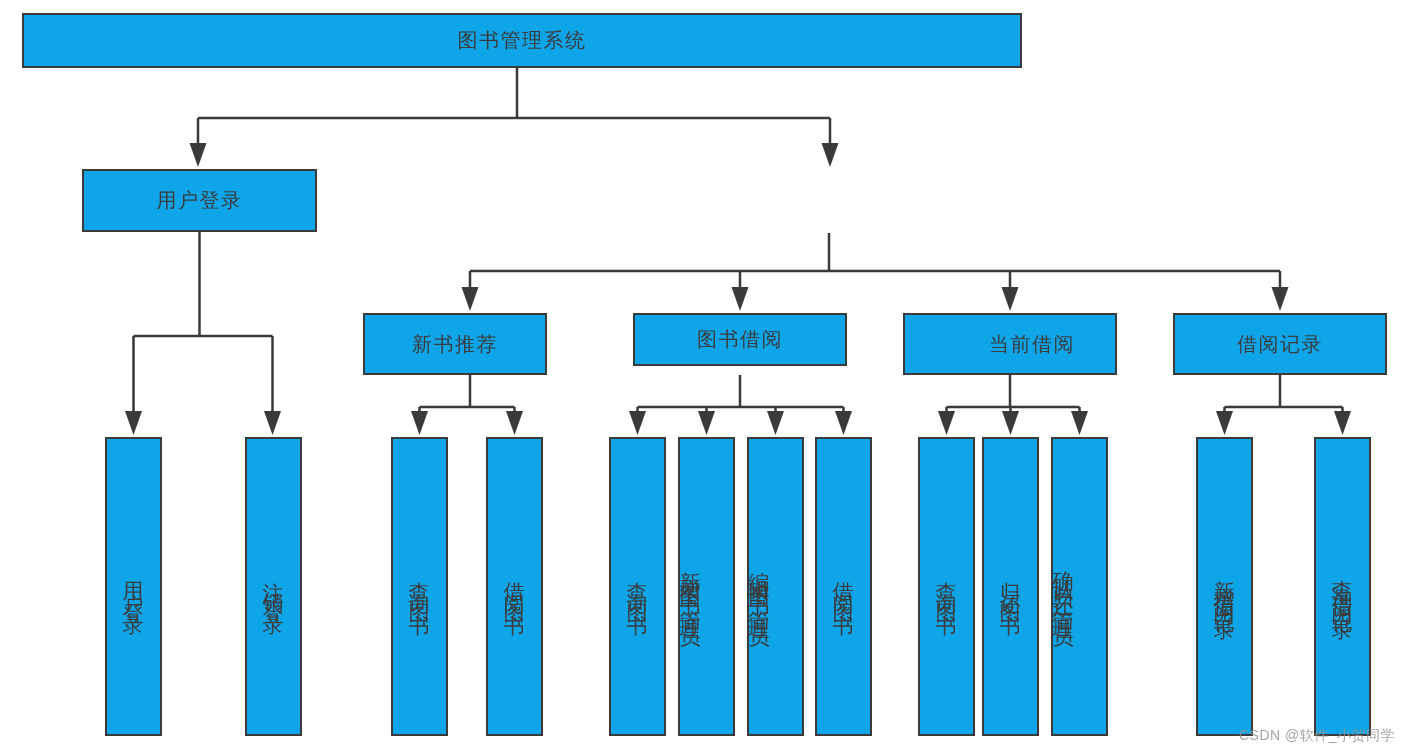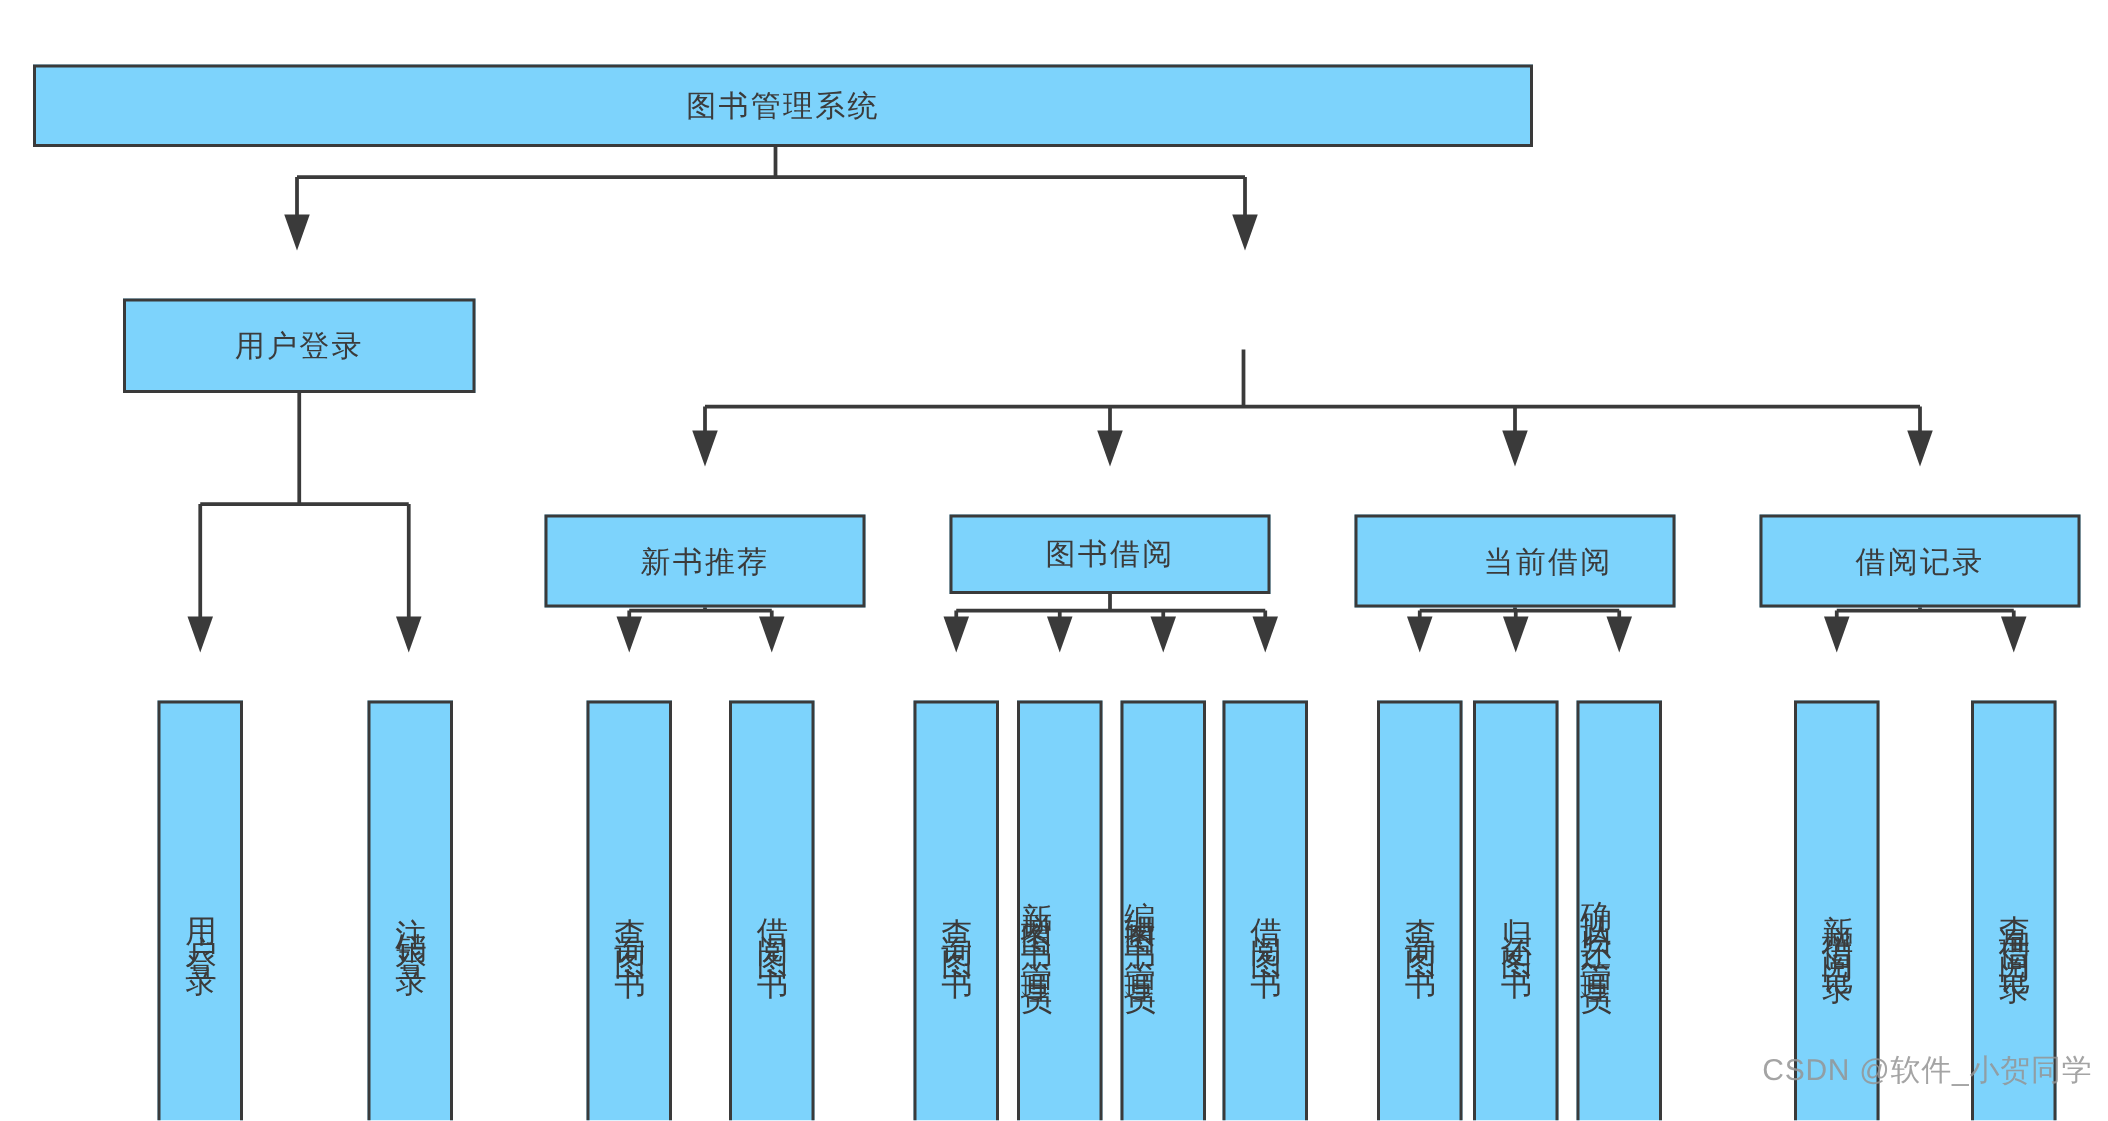--- a/index.html
+++ b/index.html
@@ -10,25 +10,24 @@
     background: #ffffff;
     font-family: "Liberation Sans", sans-serif;
     color: #3b3b3b;
     overflow: hidden;
   }
   .lines-svg { position: absolute; left: 0; top: 0; width: 1405px; height: 747px; }
   .box {
     position: absolute;
     box-sizing: border-box;
     border: 2.5px solid #3a3a3a;
-    background: #7dd3fc;
+    background: #0ea5e9;
     display: flex;
     align-items: center;
     justify-content: center;
-    margin-top: 30px;
   }
   .hlabel {
     font-size: 20px;
     letter-spacing: 1.5px;
     color: #3b3b3b;
     white-space: nowrap;
   }
   .vbox { width: 57px; top: 437px; height: 299px; }
   .vlabel {
     writing-mode: vertical-rl;
@@ -36,22 +35,22 @@
     font-size: 21px;
     color: #3b3b3b;
     line-height: 1;
   }
   .vlabel.spacious { letter-spacing: 11px; }
   .vlabel.tight { letter-spacing: 8px; }
   .vbox.topalign { align-items: center; justify-content: flex-start; padding-top: 7px; }
   .watermark {
     position: absolute;
     right: 10px;
-    bottom: 20px;
-    font-size: 20px;
+    bottom: 2px;
+    font-size: 14px;
     letter-spacing: 0.5px;
     color: rgba(148, 148, 148, 0.85);
     white-space: nowrap;
     z-index: 10;
   }
 </style>
 </head>
 <body>
 
 <div class="stage">
@@ -90,21 +89,21 @@
   </svg>
 
   <div class="box" style="left:22px; top:13px; width:1000px; height:55px;">
     <span class="hlabel">图书管理系统</span>
   </div>
 
   <div class="box" style="left:82px; top:169px; width:235px; height:63px;">
     <span class="hlabel">用户登录</span>
   </div>
 
-  <div class="box" style="left:363px; top:313px; width:214px; height:62px;">
+  <div class="box" style="left:363px; top:313px; width:184px; height:62px;">
     <span class="hlabel">新书推荐</span>
   </div>
   <div class="box" style="left:633px; top:313px; width:214px; height:53px;">
     <span class="hlabel">图书借阅</span>
   </div>
   <div class="box" style="left:903px; top:313px; width:214px; height:62px;padding-left:44px;">
     <span class="hlabel">当前借阅</span>
   </div>
   <div class="box" style="left:1173px; top:313px; width:214px; height:62px;">
     <span class="hlabel">借阅记录</span>

